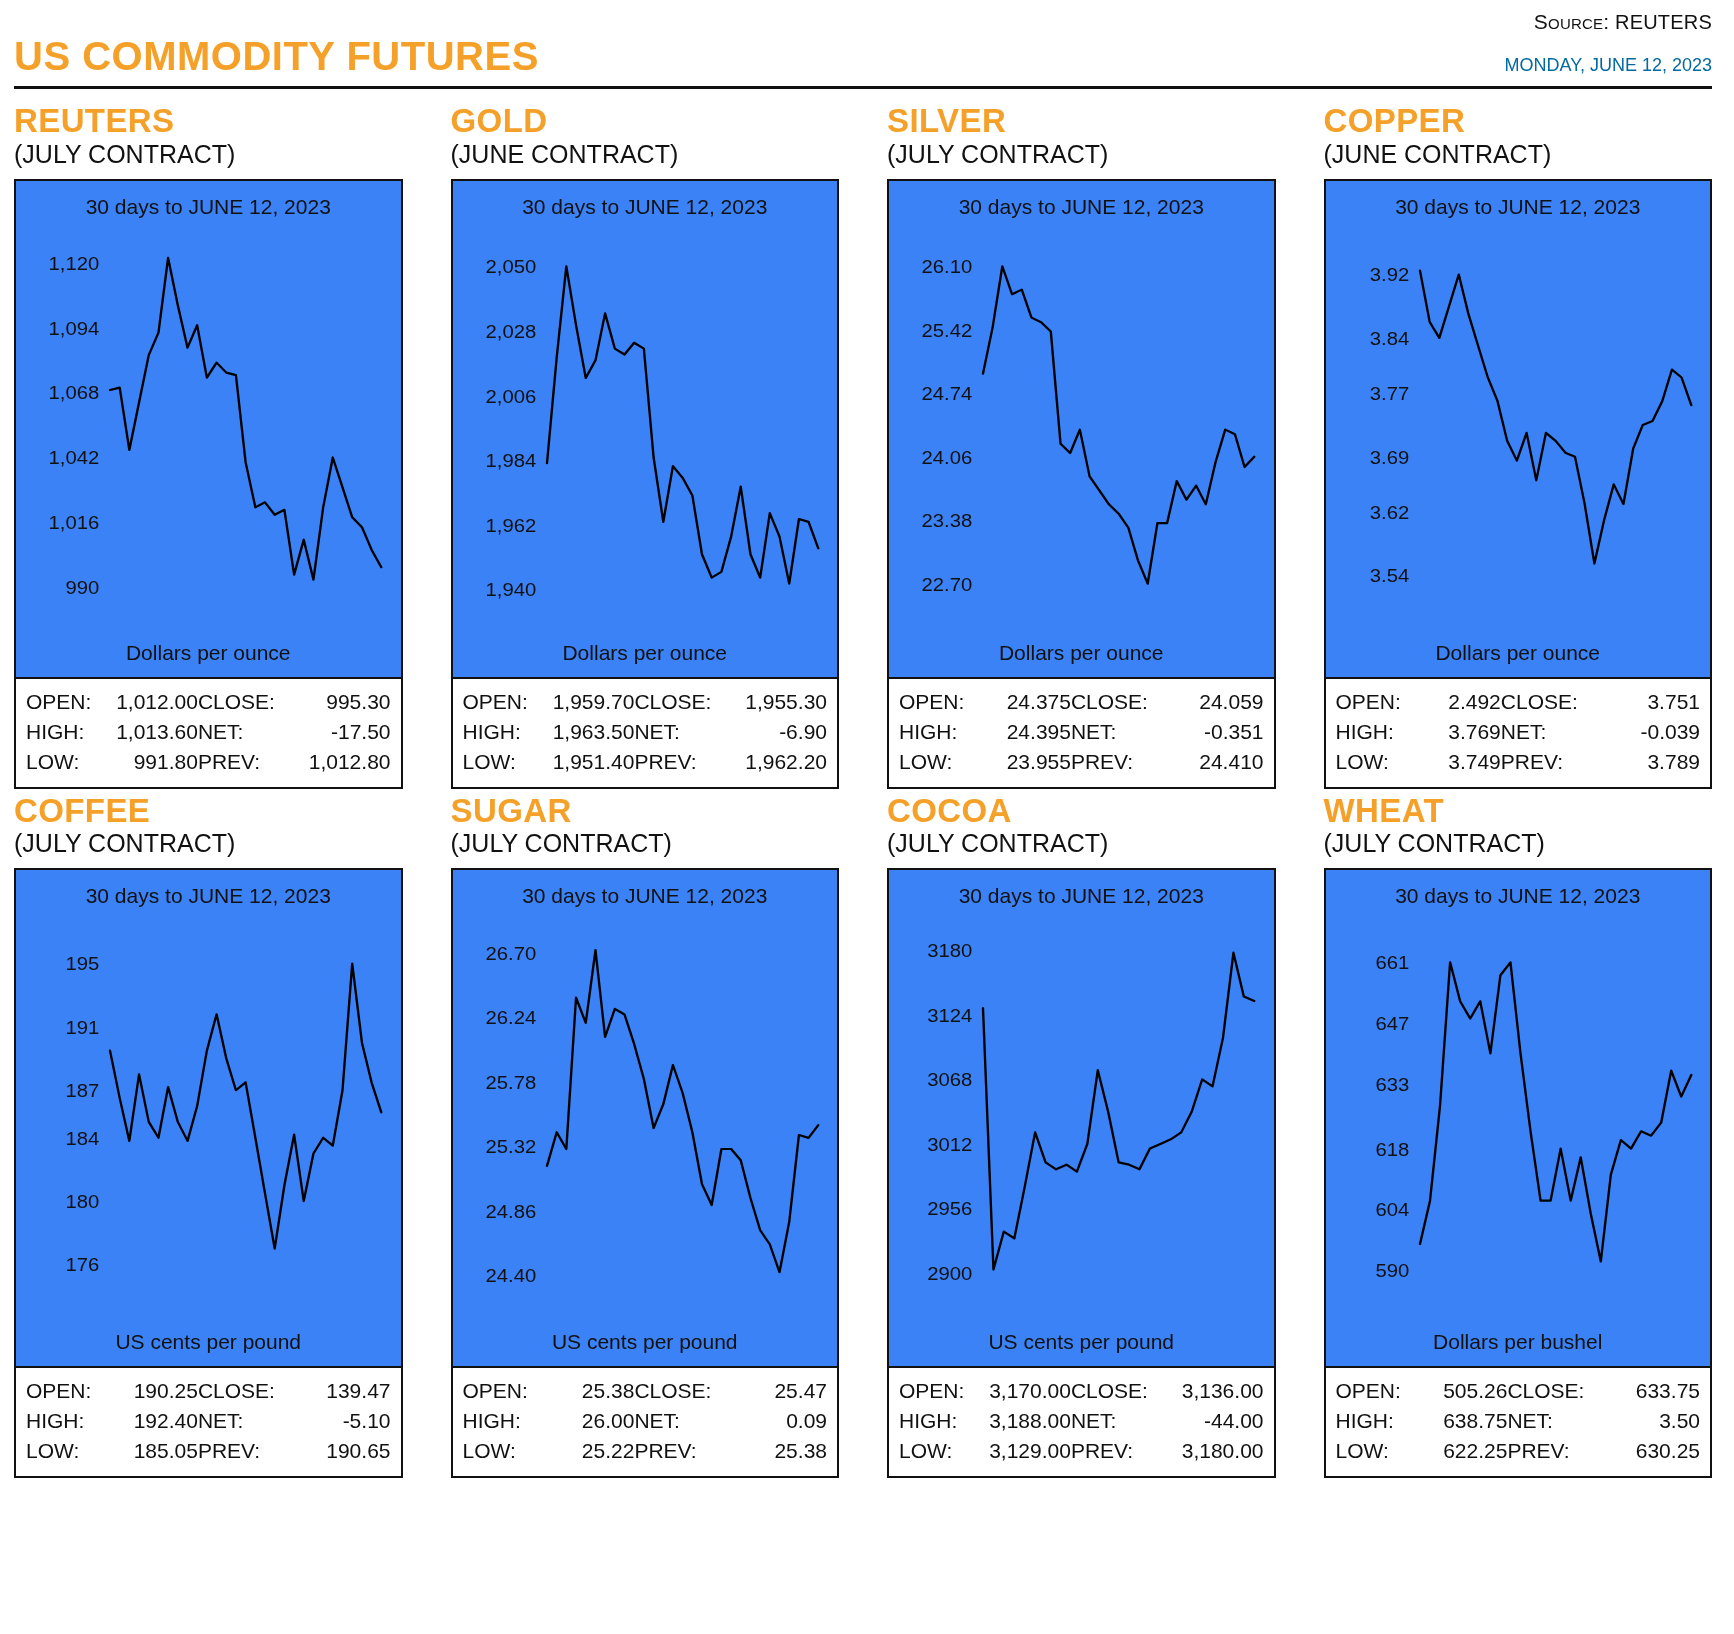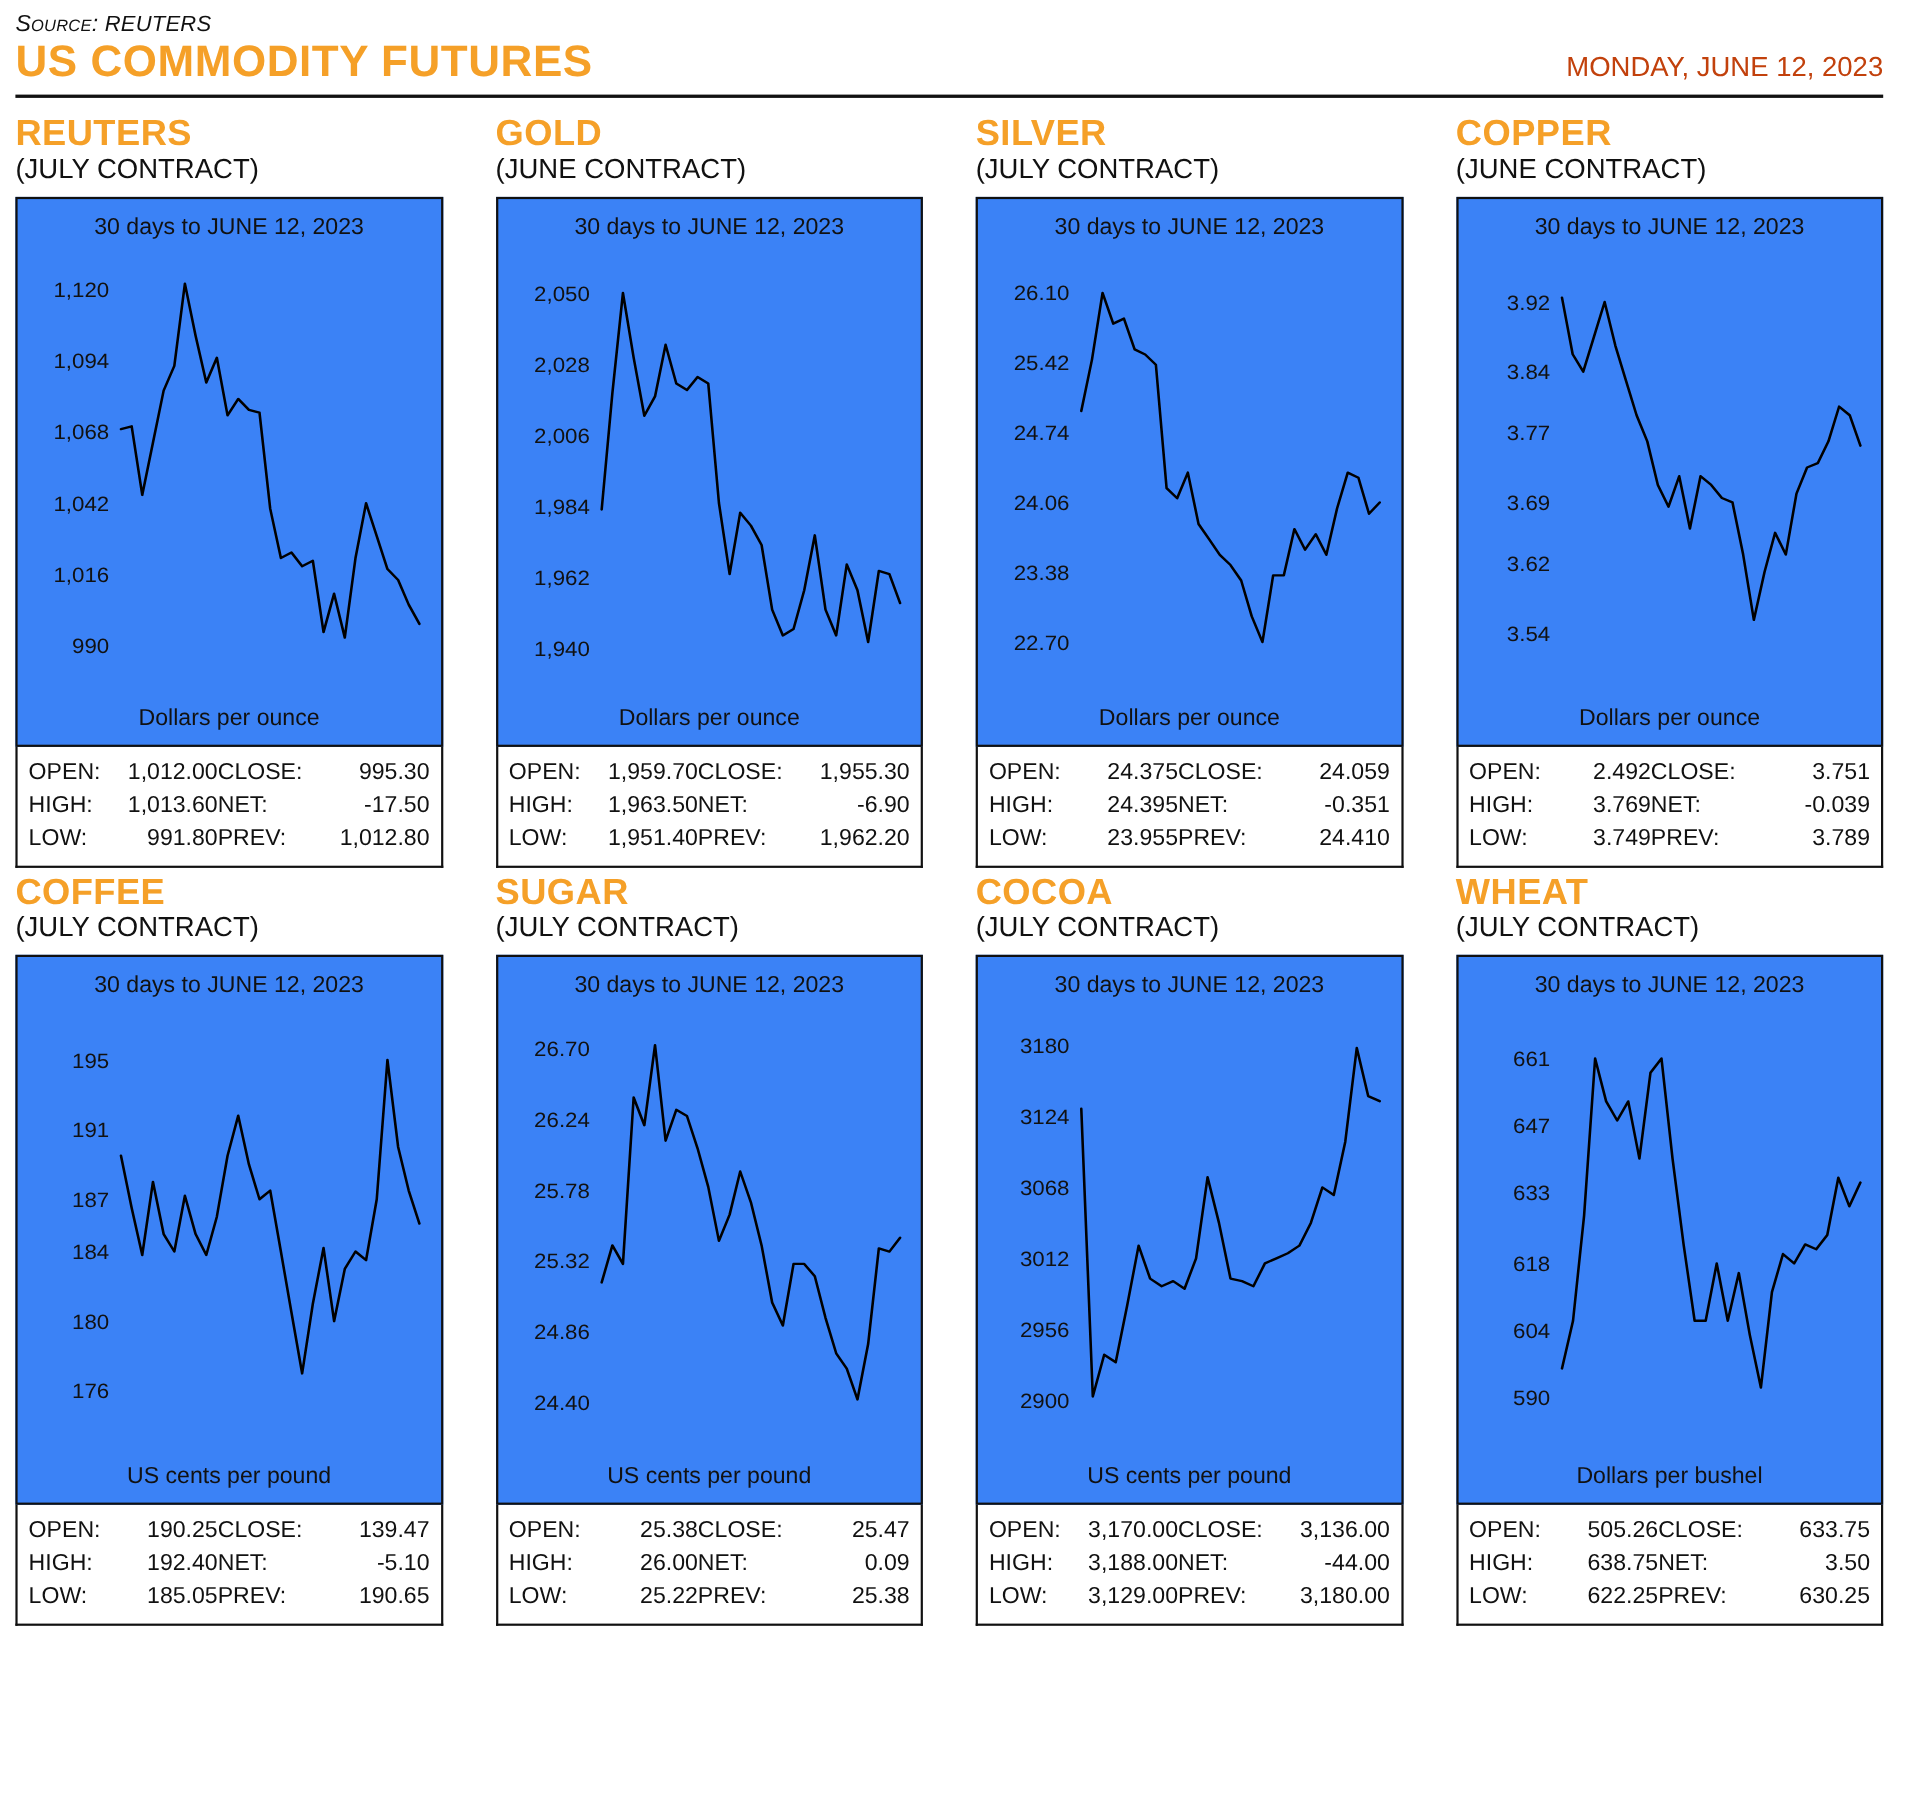--- a/index.html
+++ b/index.html
@@ -13,24 +13,24 @@
   .page{
     width:1734px;
     box-sizing:border-box;
     padding:10px 22px 18px 14px;
     position:relative;
   }
 
   
   .topbar{
     display:flex;
+    justify-content:flex-end;
     align-items:flex-start;
     font-size:19px;
     letter-spacing:.2px;
-    font-style:italic;
   }
   .source{
     font-size:20px;
   }
   .source .lbl{
     font-variant:small-caps;
     font-size:21px;
   }
   .headrow{
     display:flex;
@@ -41,22 +41,22 @@
     padding-bottom:10px;
   }
   .main-title{
     font-size:40px;
     font-weight:bold;
     color:#F5A028;
     letter-spacing:.5px;
     line-height:1;
   }
   .date{
-    font-size:25px;
-    color:#c2410c;
+    font-size:18px;
+    color:#0369a1;
     line-height:1;
     padding-bottom:2px;
   }
 
   
   .grid{
     display:grid;
     grid-template-columns:repeat(4, 1fr);
     column-gap:48px;
     row-gap:4px;

